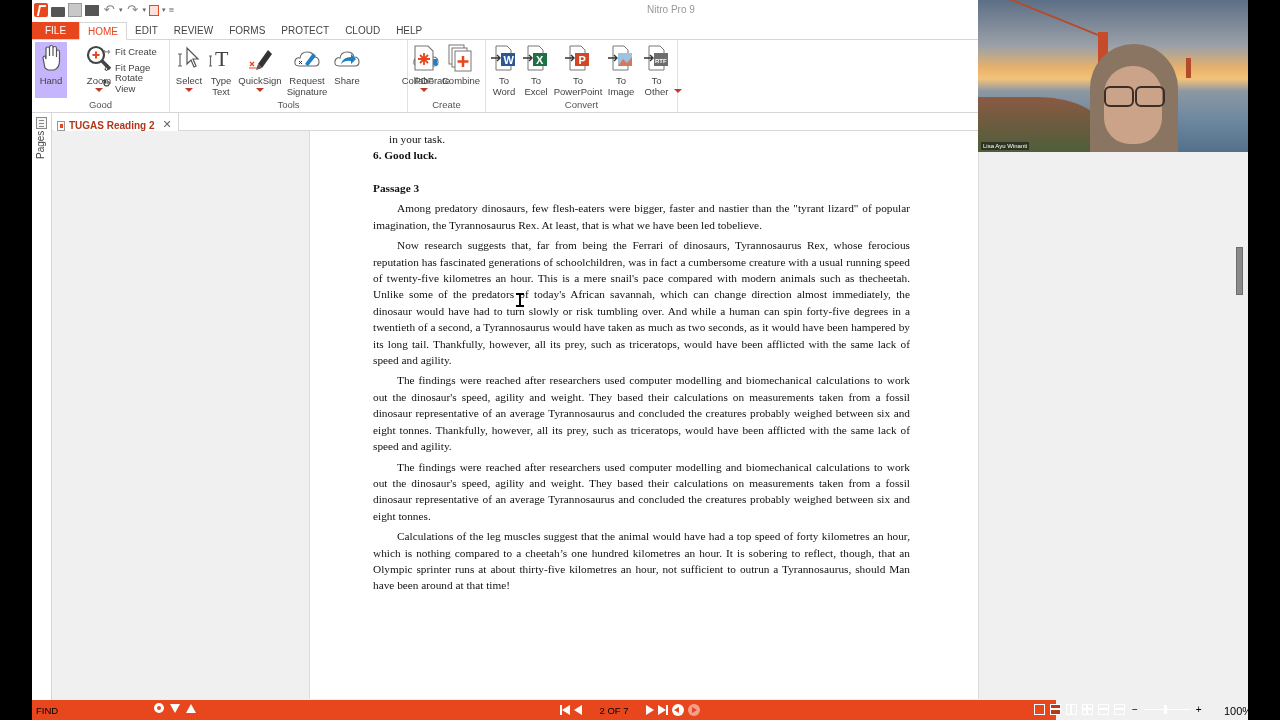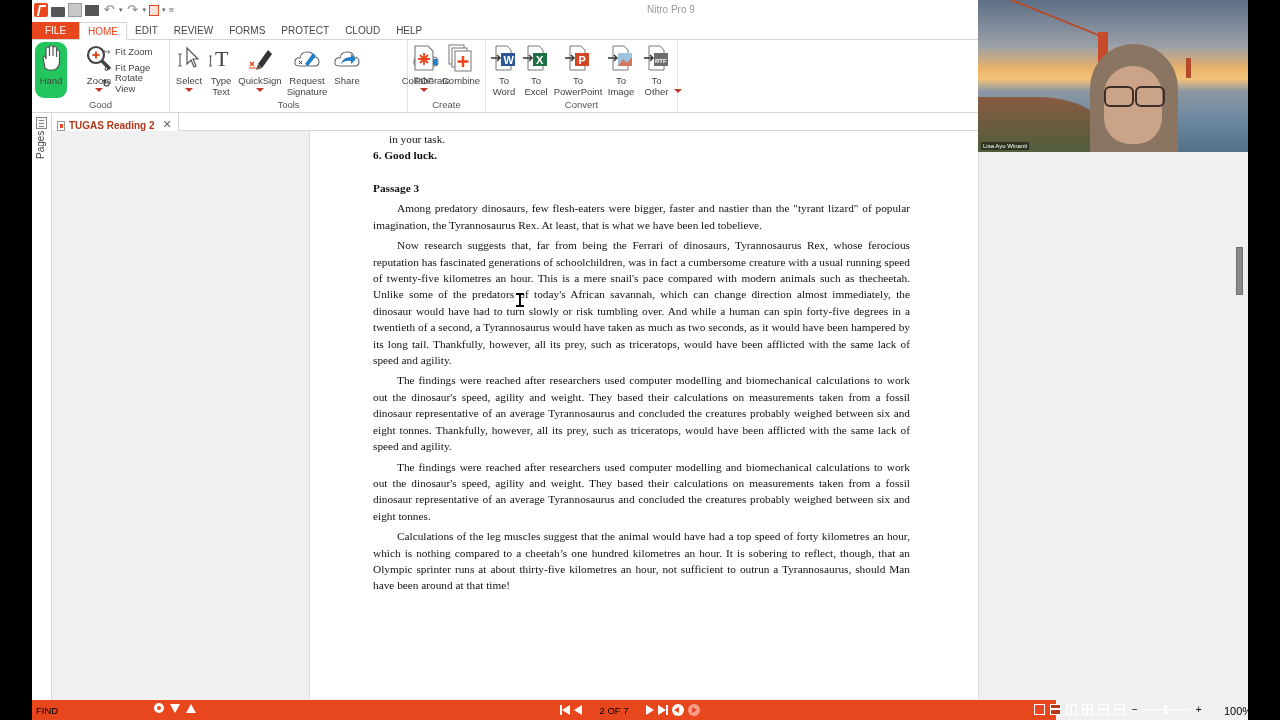--- a/index.html
+++ b/index.html
@@ -25,21 +25,21 @@
   .menu-tab { font-size: 10px; color: #444; padding: 0 8px; display: flex; align-items: center; font-family: "Liberation Sans", sans-serif; }
   .menu-tab.file { background: #e8461c; color: #fff; width: 47px; justify-content: center; }
   .menu-tab.active { color: #e8461c; border: 1px solid #d6d6d6; border-bottom: 1px solid #fff; background: #fff; margin-bottom: -1px; }
 
   
   #ribbon { position: absolute; left: 0; top: 40px; width: 946px; height: 73px; background: #fff; border-bottom: 1px solid #d6d6d6; display: flex; }
   .rgroup { position: relative; height: 100%; border-right: 1px solid #e1e1e1; display: flex; align-items: flex-start; padding: 2px 3px 0; }
   .rgroup-label { position: absolute; bottom: 2px; left: 0; right: 0; text-align: center; font-size: 9.5px; color: #555; font-family: "Liberation Sans", sans-serif; }
   .rbtn { display: flex; flex-direction: column; align-items: center; font-size: 9.5px; color: #444; text-align: center; padding: 2px 2px; line-height: 11px; font-family: "Liberation Sans", sans-serif; }
   .rbtn .ico { width: 28px; height: 28px; margin-bottom: 3px; position: relative; }
-  .rbtn.active { background: #22c55e; border-radius: 9px; }
+  .rbtn.active { background: #c4b5fd; }
   .caret { width: 0; height: 0; border-left: 4px solid transparent; border-right: 4px solid transparent; border-top: 4px solid #c0392b; margin-top: 2px; }
   .small-stack { display: flex; flex-direction: column; gap: 2px; padding-top: 2px; }
   .small-btn { display: flex; align-items: center; font-size: 9.5px; color: #444; gap: 3px; font-family: "Liberation Sans", sans-serif; height: 14px; }
   .small-btn .sico { width: 11px; height: 11px; font-size: 10px; line-height: 11px; color: #444; text-align: center; }
 
   
   #doc-tabs { position: absolute; left: 20px; top: 113px; width: 1196px; height: 18px; background: #fff; border-bottom: 1px solid #d6d6d6; }
   .doc-tab { position: absolute; left: 1px; top: 0; height: 18px; padding: 0 6px 0 4px; display: flex; align-items: flex-end; gap: 4px; border-right: 1px solid #d6d6d6; background: #fff; }
   .doc-tab .pdf-ic { width: 8px; height: 10px; border: 1px solid #999; position: relative; background: #fff; }
   .doc-tab .pdf-ic::after { content: ""; position: absolute; left: 2px; top: 2px; width: 3px; height: 4px; background: #e8461c; }
@@ -164,21 +164,21 @@
               <path d="M17 17 L25 25" stroke="#444" stroke-width="3.5"></path>
               <path d="M7.5 11 H14.5 M11 7.5 V14.5" stroke="#e8461c" stroke-width="2"></path>
             </svg>
         </span>
         <span>Zoom</span>
         <span class="caret"></span>
       </div>
       <div class="small-stack">
         <div class="small-btn">
           <span class="sico">⇿</span>
-          <span>Fit Zoom</span>
+          <span>Fit Create</span>
         </div>
         <div class="small-btn">
           <span class="sico">⇕</span>
           <span>Fit Page</span>
         </div>
         <div class="small-btn">
           <span class="sico" style="font-weight:bold;">↻</span>
           <span>Rotate View</span>
         </div>
       </div>

